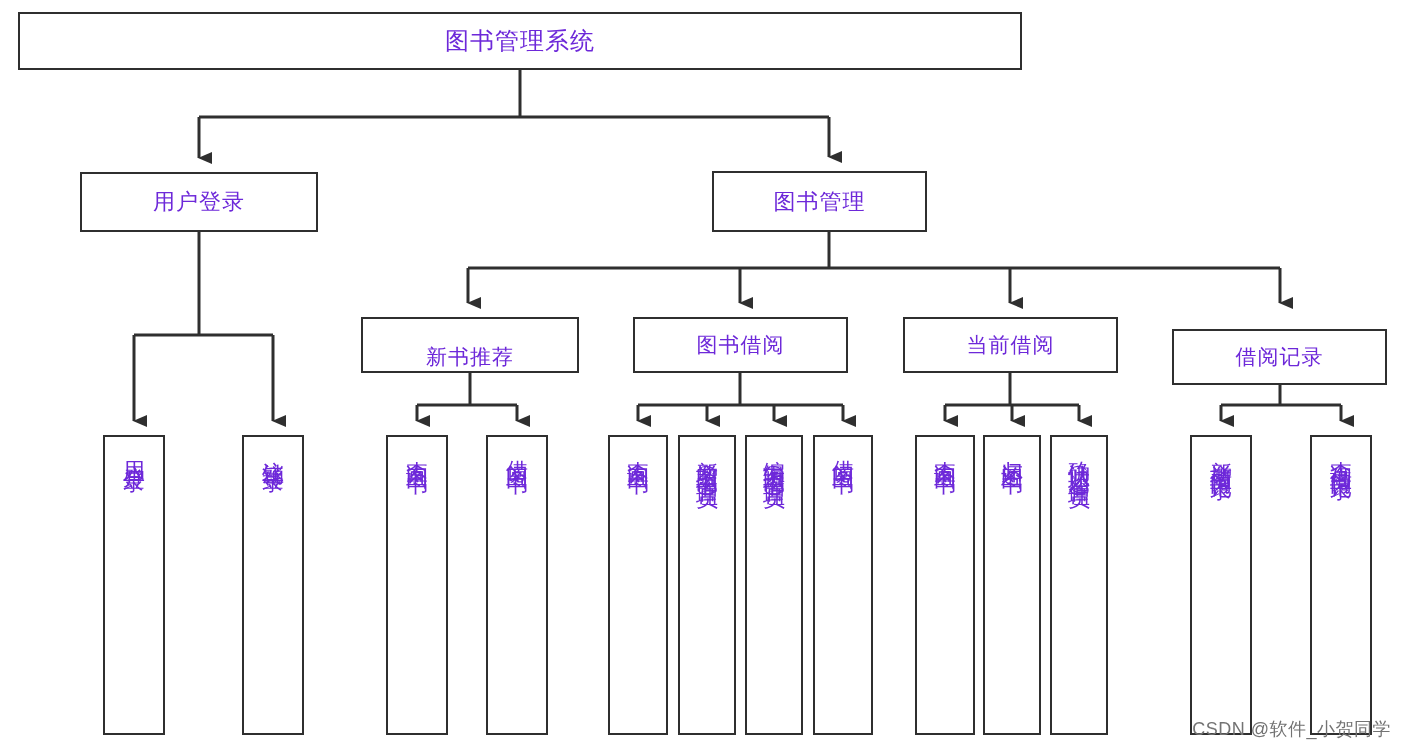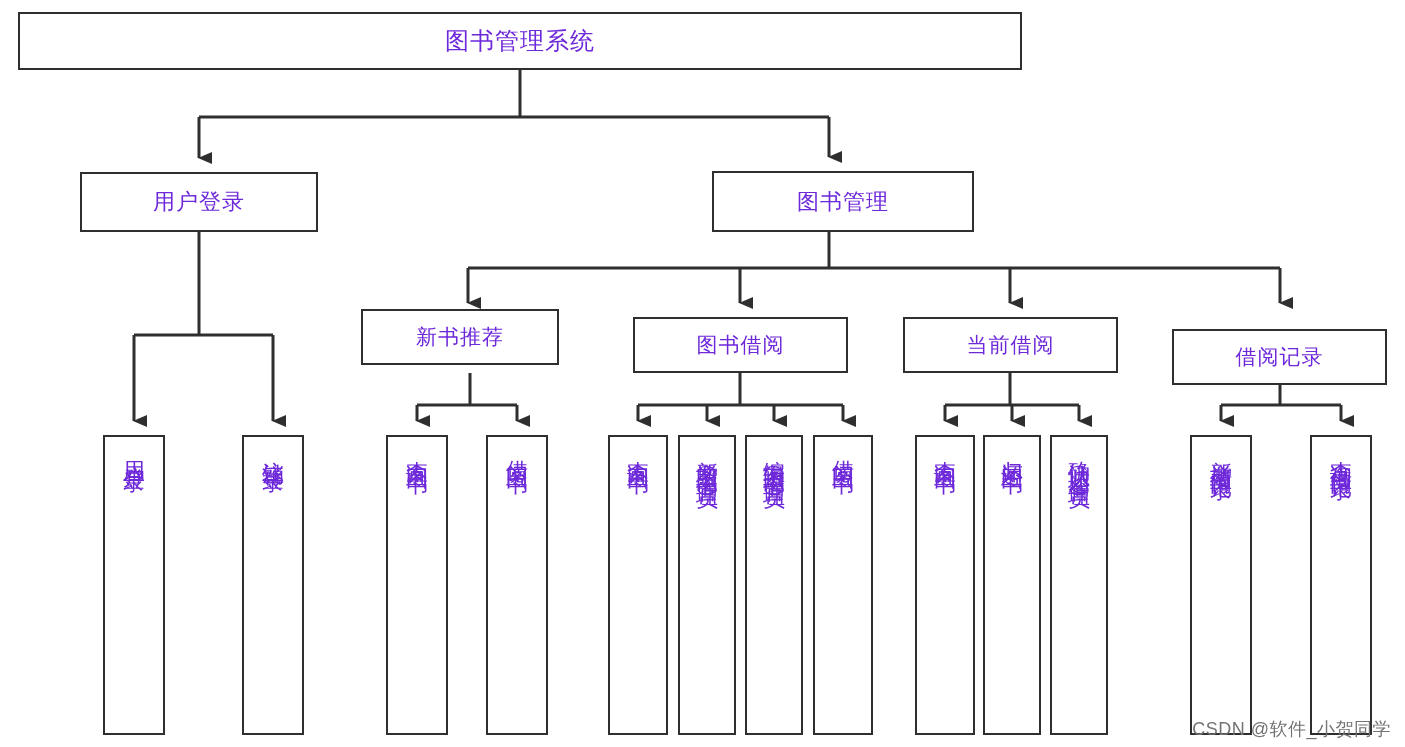--- a/index.html
+++ b/index.html
@@ -126,25 +126,25 @@
     </g>
   </svg>
 
   <div class="node root" style="left:18px; top:12px; width:1004px; height:58px;">
     <span class="htext">图书管理系统</span>
   </div>
 
   <div class="node lvl1" style="left:80px; top:172px; width:238px; height:60px;">
     <span class="htext">用户登录</span>
   </div>
-  <div class="node lvl1" style="left:712px; top:171px; width:262px; height:61px;">
+  <div class="node lvl1" style="left:712px; top:171px; width:215px; height:61px;">
     <span class="htext">图书管理</span>
   </div>
 
-  <div class="node lvl2" style="left:361px; top:309px; width:198px; height:56px;">
+  <div class="node lvl2" style="left:361px; top:317px; width:218px; height:56px;align-items:flex-end;">
     <span class="htext">新书推荐</span>
   </div>
   <div class="node lvl2" style="left:633px; top:317px; width:215px; height:56px;">
     <span class="htext">图书借阅</span>
   </div>
   <div class="node lvl2" style="left:903px; top:317px; width:215px; height:56px;text-align:right;">
     <span class="htext">当前借阅</span>
   </div>
   <div class="node lvl2" style="left:1172px; top:317px; width:215px; height:56px;margin-top:12px;">
     <span class="htext">借阅记录</span>

